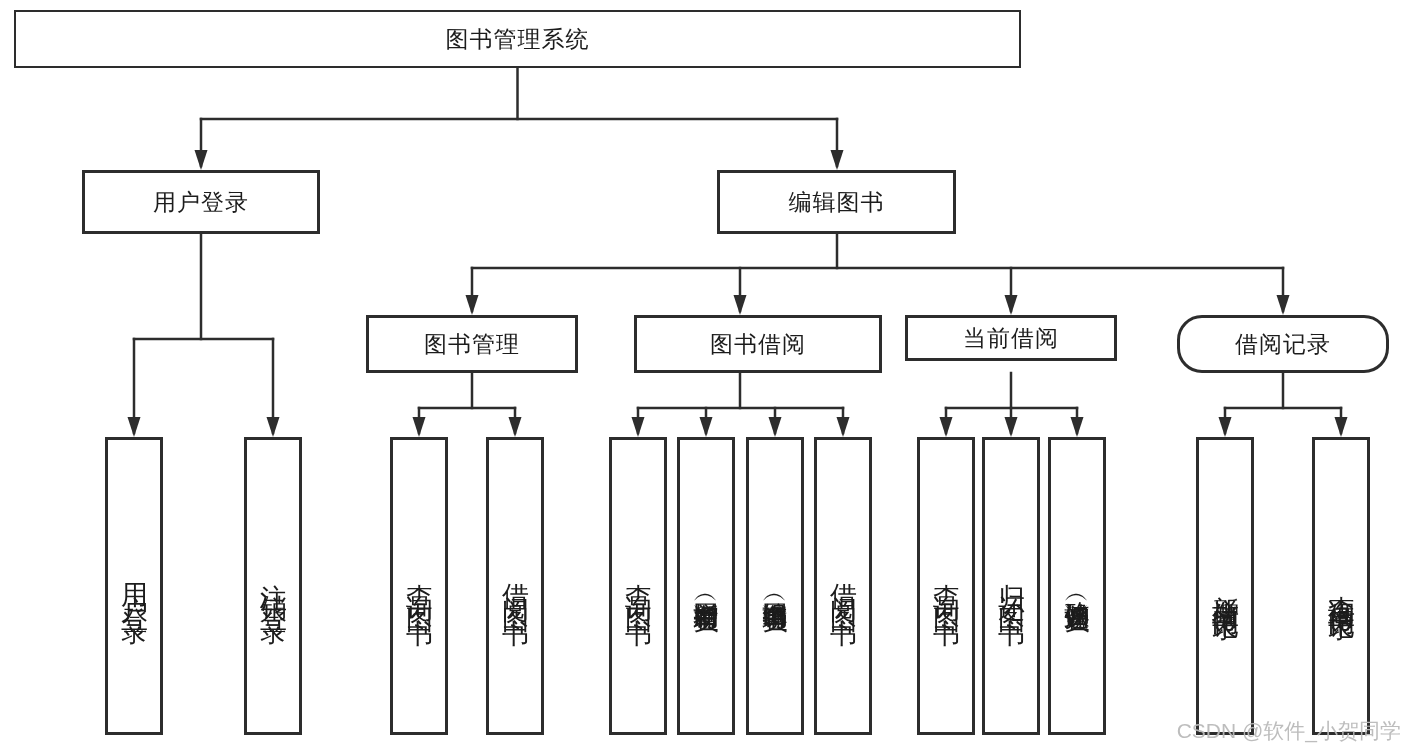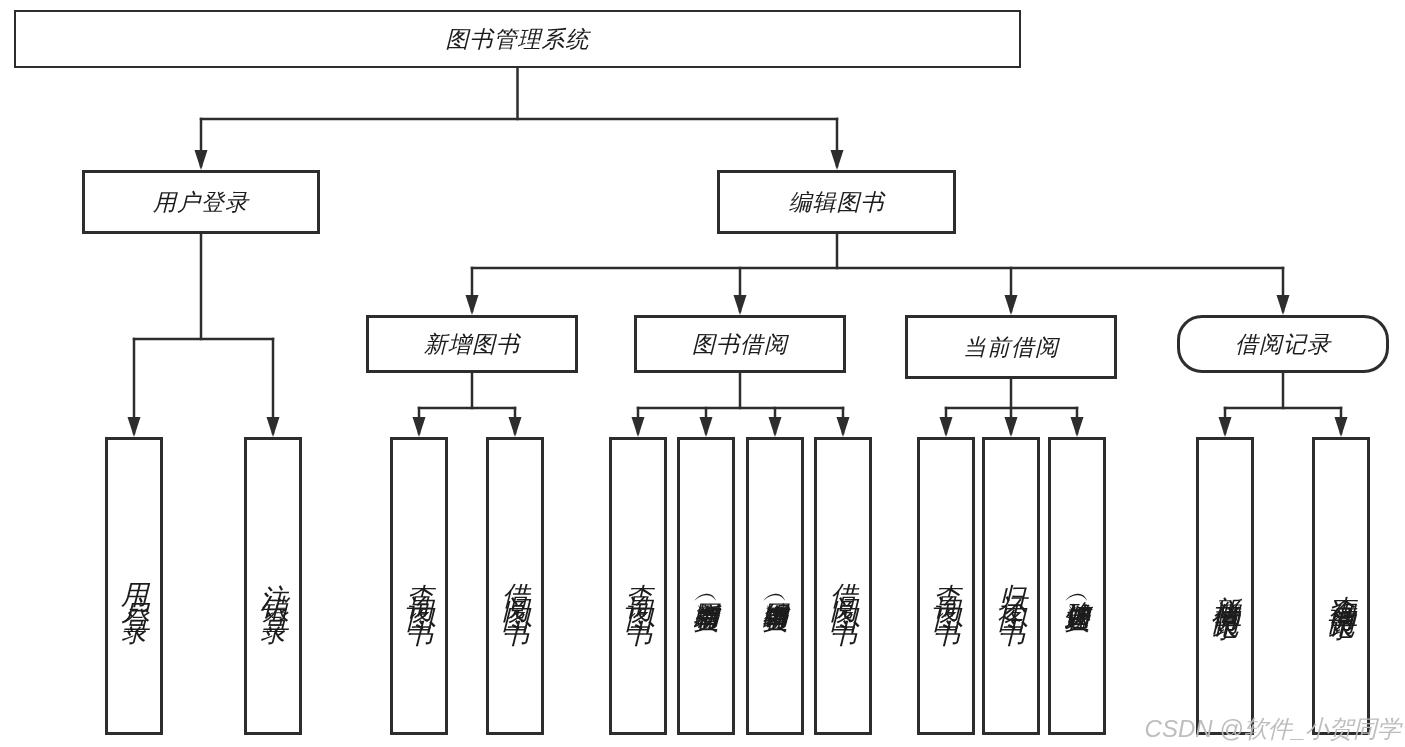--- a/index.html
+++ b/index.html
@@ -7,21 +7,20 @@
     padding: 0;
     background: #ffffff;
     font-family: "Liberation Sans", "DejaVu Sans", sans-serif;
   }
   .canvas {
     position: relative;
     width: 1405px;
     height: 747px;
     background: #ffffff;
     overflow: hidden;
-    font-style: italic;
   }
   #connector-svg {
     position: absolute;
     left: 0;
     top: 0;
     z-index: 1;
   }
   .node {
     position: absolute;
     box-sizing: border-box;
@@ -61,21 +60,21 @@
     letter-spacing: 12px;
     white-space: nowrap;
   }
   .vlabel.mid { letter-spacing: 4px; }
   .vlabel.long { letter-spacing: 1px; font-size: 25px; }
   .watermark {
     position: absolute;
     right: 4px;
     bottom: 2px;
     z-index: 10;
-    font-size: 24px;
+    font-size: 21px;
     color: rgba(185, 185, 185, 0.95);
     white-space: nowrap;
   }
 </style>
 </head>
 <body>
 
 <div class="canvas">
 
   <svg id="connector-svg" width="1405" height="747">
@@ -138,26 +137,26 @@
   </div>
 
   <div class="node" style="left:82px; top:170px; width:238px; height:64px;">
     <span class="hlabel">用户登录</span>
   </div>
   <div class="node" style="left:717px; top:170px; width:239px; height:64px;">
     <span class="hlabel">编辑图书</span>
   </div>
 
   <div class="node" style="left:366px; top:315px; width:212px; height:58px;">
-    <span class="hlabel">新增图书</span>
-  </div>
-  <div class="node" style="left:634px; top:315px; width:212px; height:58px;">
+    <span class="hlabel">图书管理</span>
+  </div>
+  <div class="node" style="left:634px; top:315px; width:248px; height:58px;">
     <span class="hlabel">图书借阅</span>
   </div>
-  <div class="node" style="left:905px; top:315px; width:212px; height:64px;">
+  <div class="node" style="left:905px; top:315px; width:212px; height:46px;">
     <span class="hlabel">当前借阅</span>
   </div>
   <div class="node" style="left:1177px; top:315px; width:212px; height:58px;border-radius:25px;">
     <span class="hlabel">借阅记录</span>
   </div>
 
   <div id="leaf-layer">
       <div class="leaf-box" style="left: 105px;">
         <span class="vlabel">用户登录</span>
       </div>

